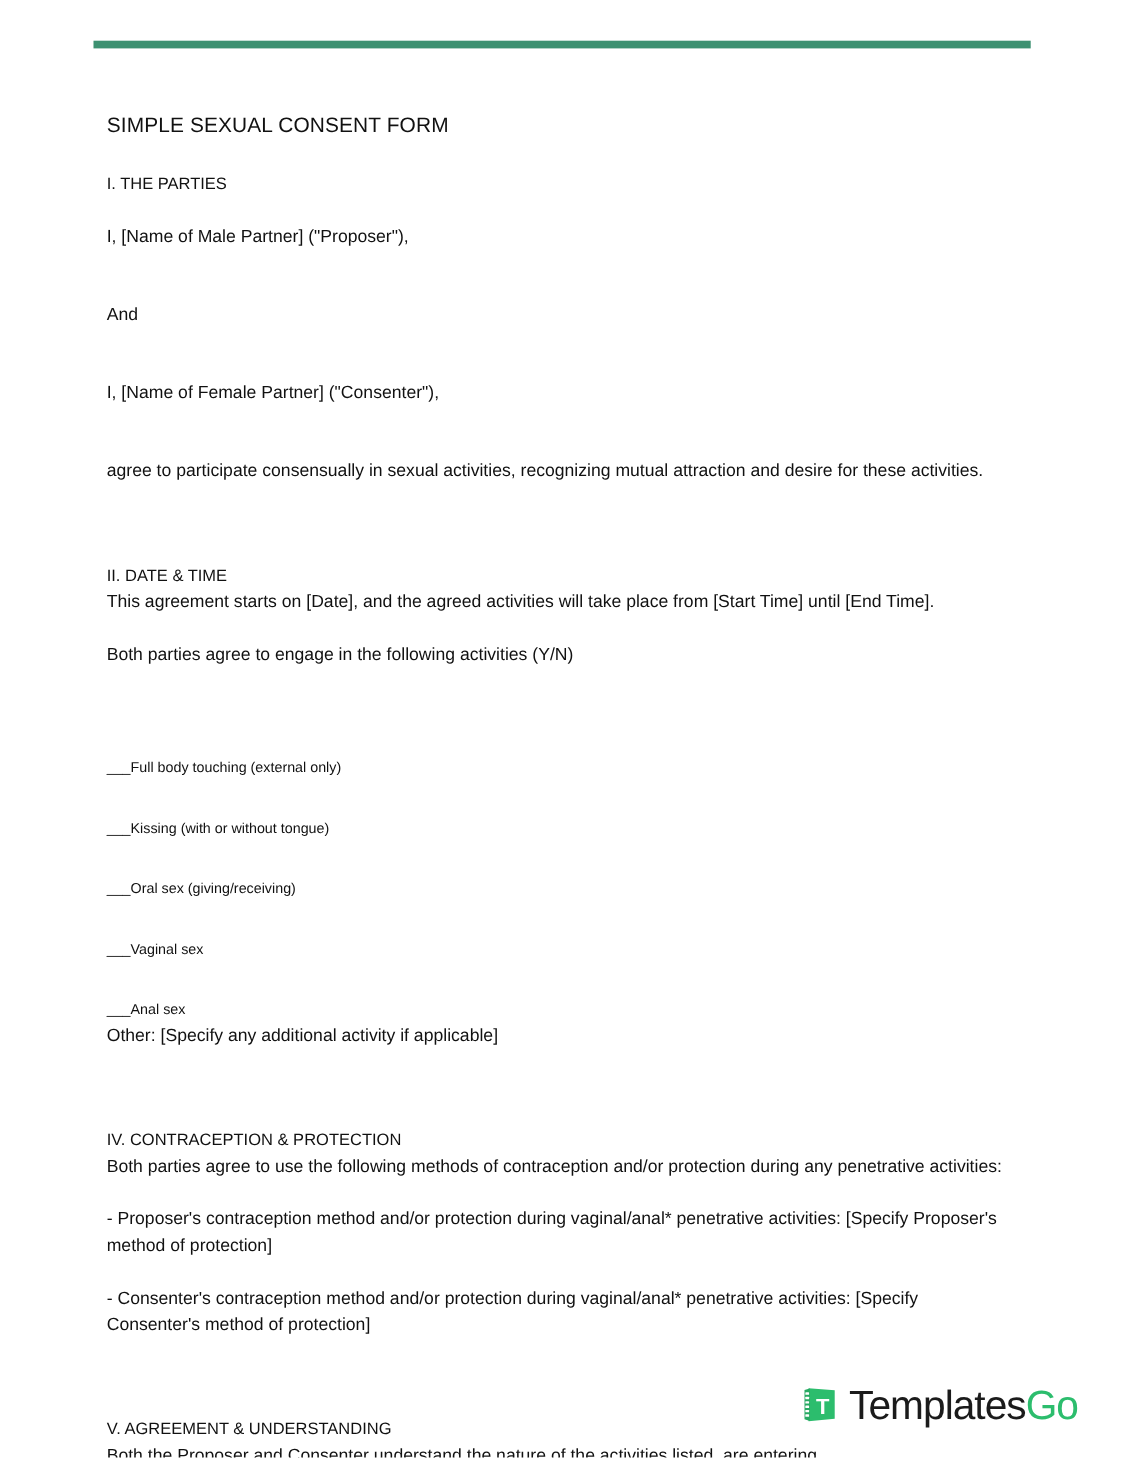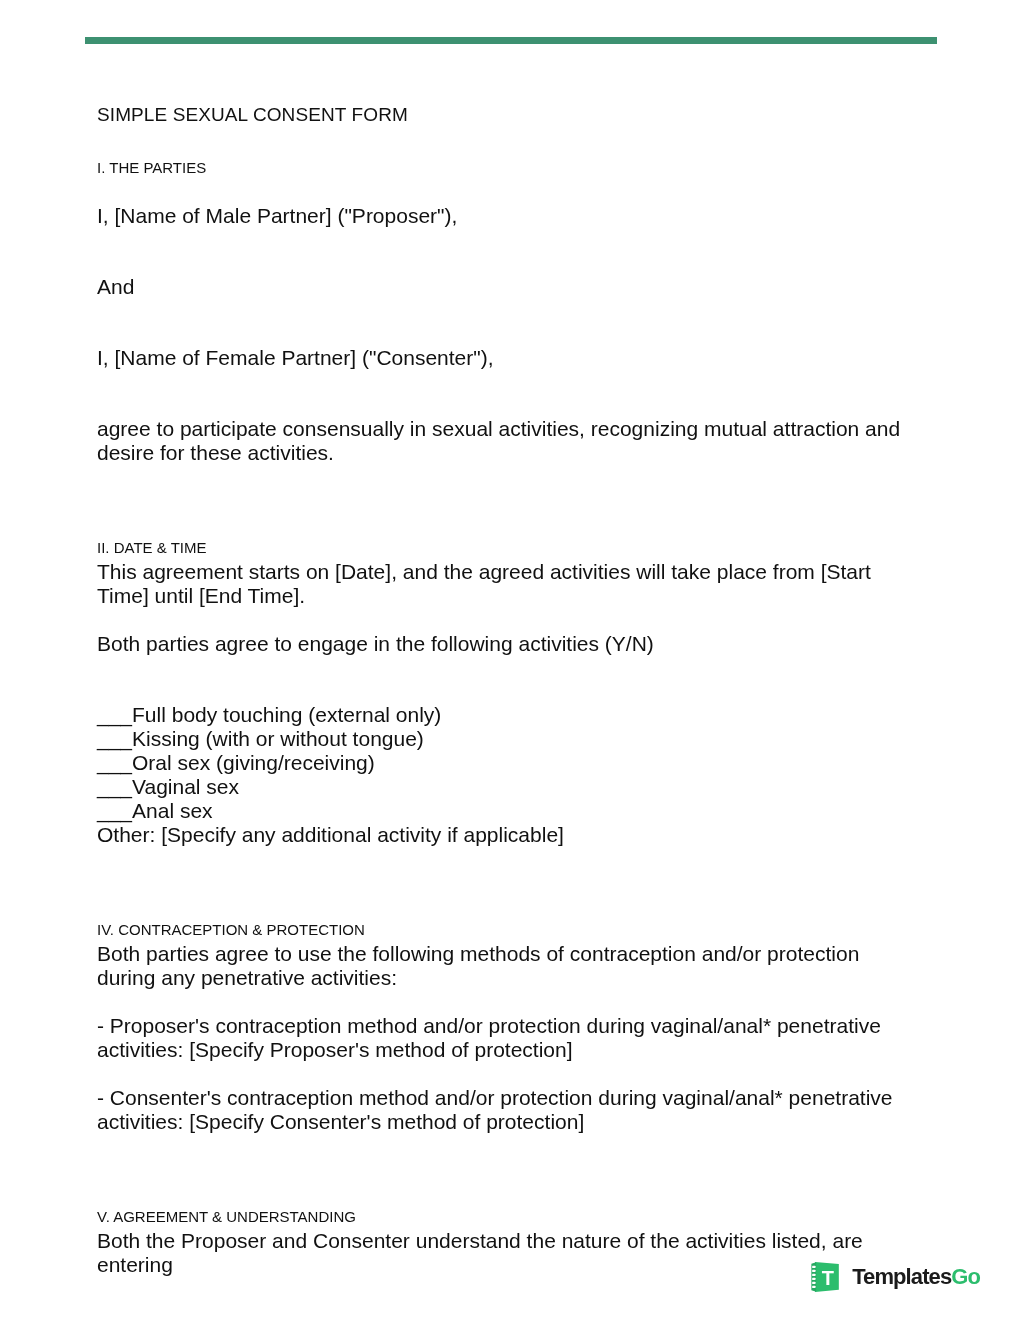--- a/index.html
+++ b/index.html
@@ -44,21 +44,21 @@
   .doc-title {
     font-size: 19px;
     line-height: 1.15;
     font-weight: 400;
     letter-spacing: 0.1px;
     margin: 0 0 30px 0;
     color: #111111;
   }
 
   .blk {
-    font-size: 21px;
+    font-size: 16px;
     line-height: 24px;
     margin: 0;
     color: #111111;
     white-space: pre-wrap;
   }
 
   
   .gap-sm { height: 24px; }
   .gap-md { height: 47px; }
   .gap-lg { height: 71px; }
@@ -69,24 +69,25 @@
     margin: 0;
     color: #111111;
   }
 
   .activity-list {
     list-style: none;
     margin: 0;
     padding: 0;
   }
   .activity-list li {
-    font-size: 21px;
+    font-size: 13px;
     line-height: 24px;
     color: #111111;
     white-space: pre;
+    margin-top: 31px;
   }
 
   
   .footer {
     position: absolute;
     left: 0;
     top: 1254px;
     width: 1024px;
     height: 56px;
   }
@@ -99,22 +100,22 @@
     gap: 7px;
     height: 46px;
   }
   .logo-mark {
     width: 38px;
     height: 38px;
     flex: 0 0 auto;
     display: block;
   }
   .logo-word {
-    font-size: 22px;
-    font-weight: 700;
+    font-size: 37px;
+    font-weight: 400;
     letter-spacing: -0.9px;
     line-height: 1;
     white-space: nowrap;
   }
   .logo-word .w1 { color: #1b1b1b; }
   .logo-word .w2 { color: #2cbd6d; }
 </style>
 </head>
 <body>
 

